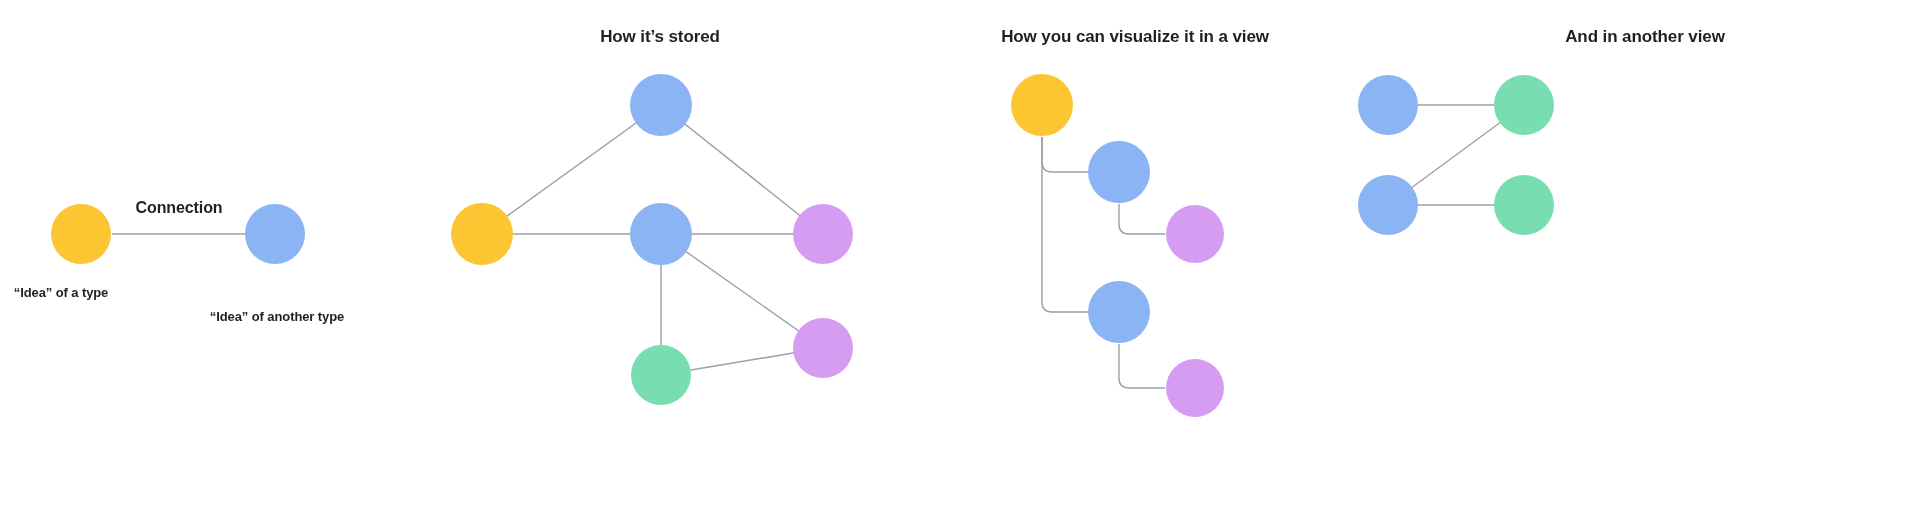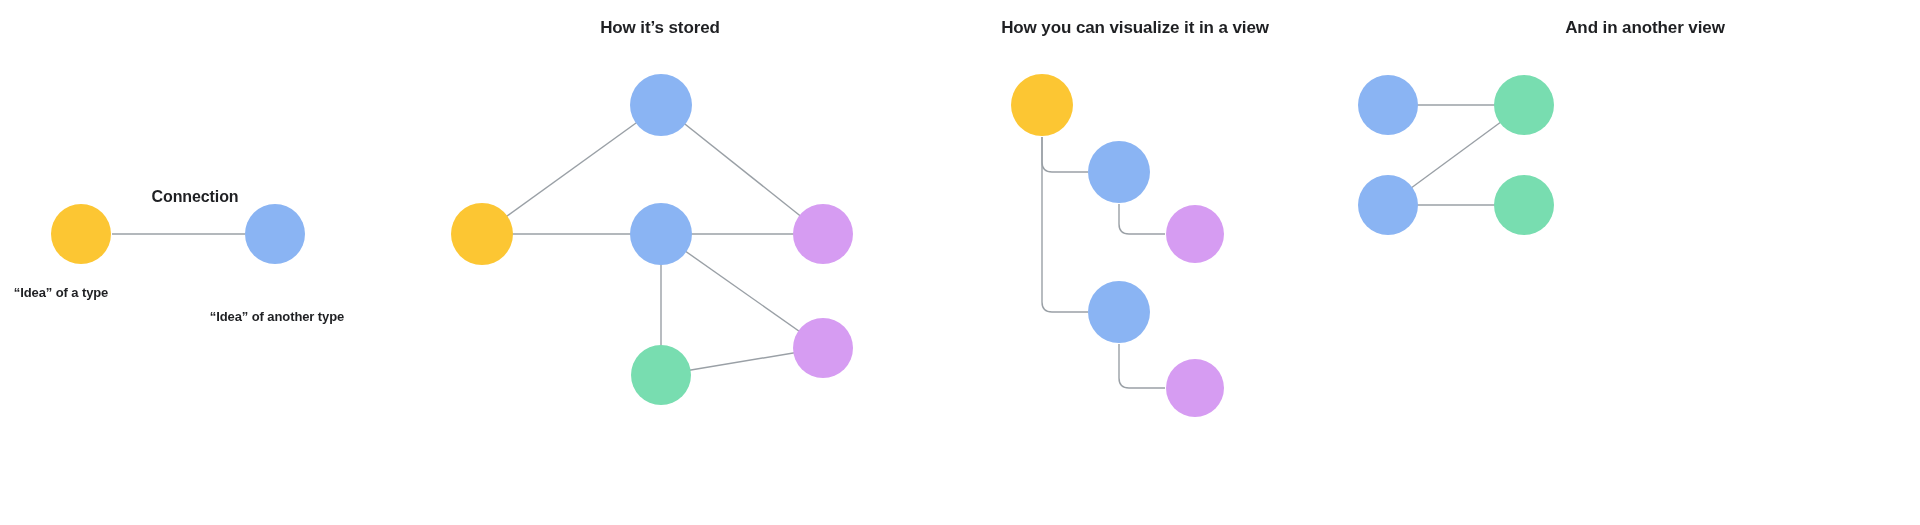--- a/index.html
+++ b/index.html
@@ -20,21 +20,21 @@
     background: #ffffff;
     overflow: hidden;
   }
   .panel {
     position: absolute;
     top: 0;
     height: 525px;
   }
   .panel-title {
     position: absolute;
-    top: 18px;
+    top: 27px;
     width: 100%;
     text-align: center;
     font-size: 17px;
     font-weight: bold;
     letter-spacing: -0.1px;
     color: #1f2023;
     white-space: nowrap;
   }
   .canvas {
     position: absolute;
@@ -79,21 +79,21 @@
 
 <div id="stage">
 
   <section class="panel" id="panel-connection">
     <div class="canvas">
 
       <svg class="edge-layer" width="430" height="525" viewBox="0 0 430 525">
         <line x1="112" y1="234" x2="245" y2="234" stroke="#9AA0A6" stroke-width="1.6"></line>
       </svg>
 
-      <div class="edge-label" style="left:179px; top:188px;margin-left:16px;">Connection</div>
+      <div class="edge-label" style="left:179px; top:199px;">Connection</div>
 
       <div class="node" style="left:81px; top:234px; width:60px; height:60px; background:#FCC633;"></div>
 
       <div class="node" style="left:275px; top:234px; width:60px; height:60px; background:#8AB4F3;"></div>
 
       <div class="node-caption" style="left:61px; top:285px;">“Idea” of a type</div>
 
       <div class="node-caption" style="left:277px; top:285px;margin-top:24px;">“Idea” of another type</div>
     </div>
   </section>

